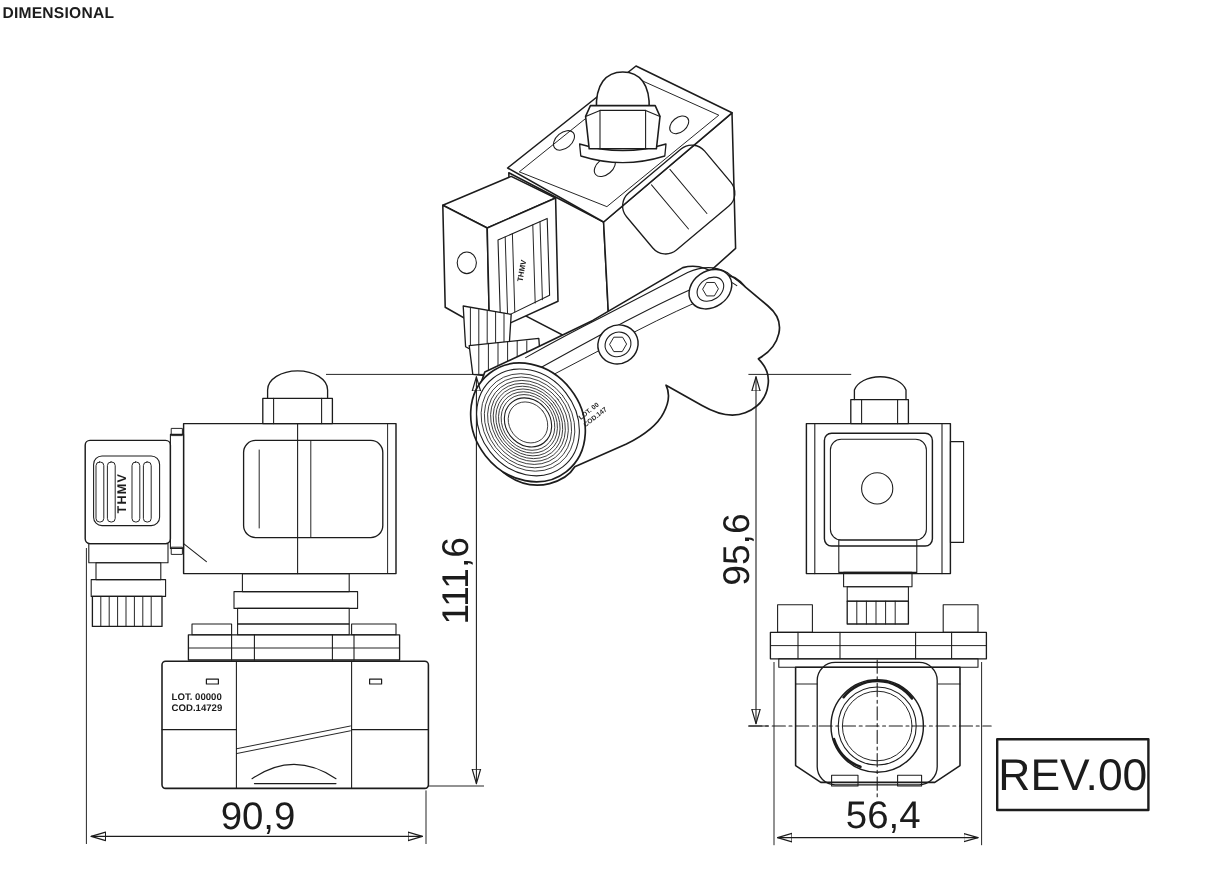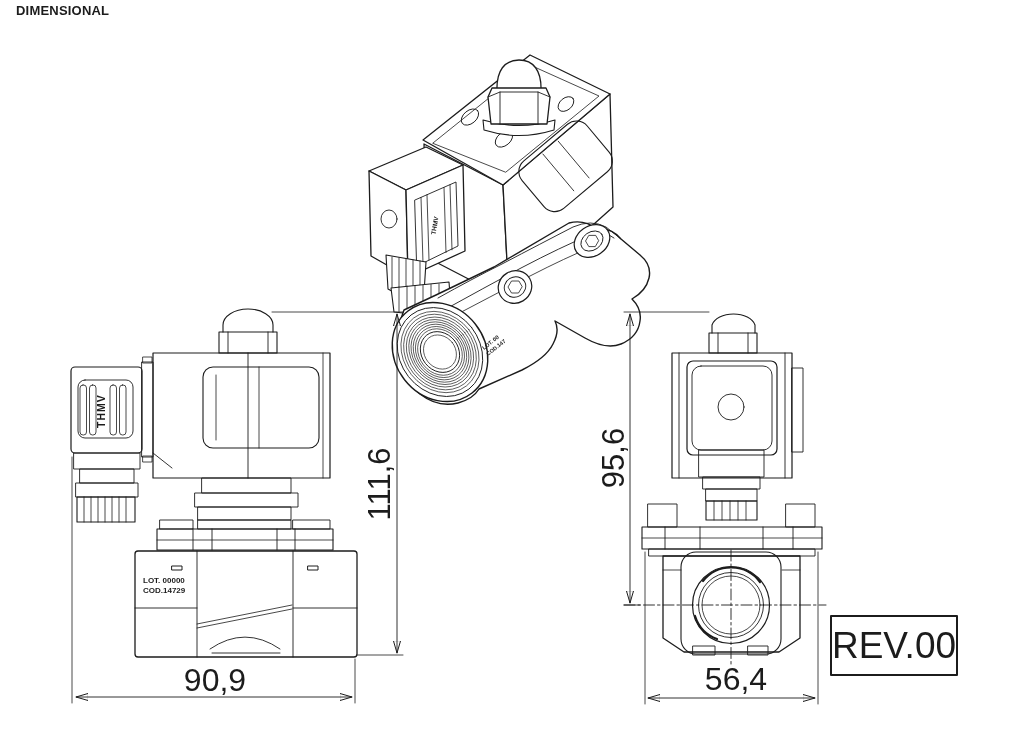--- a/index.html
+++ b/index.html
@@ -1,18 +1,18 @@
 <!DOCTYPE html>
 <html><head>
 <meta charset="utf-8">
 <style>
   html,body{margin:0;padding:0;background:#ffffff;}
   .page{position:relative;width:1024px;height:745px;background:#ffffff;overflow:hidden;
         font-family:"Liberation Sans",sans-serif;}
-  .title{position:absolute;left:16px;top:3px;font-size:13px;font-weight:bold;
+  .title{position:absolute;left:2px;top:3px;font-size:13px;font-weight:bold;
          color:#1c1c1c;letter-spacing:.2px;text-align:center;}
   svg{position:absolute;left:0;top:0;}
   
   #dwg line,#dwg path,#dwg rect,#dwg ellipse,#dwg circle,#dwg polygon{
     stroke:#1c1c1c;fill:none;stroke-width:1;stroke-linecap:round;stroke-linejoin:round;}
   #dwg .fw{fill:#ffffff;}
   #dwg .w07{stroke-width:.65}
   #dwg .w08{stroke-width:.8}
   #dwg .w09{stroke-width:.9}
   #dwg .w11{stroke-width:1.1}

